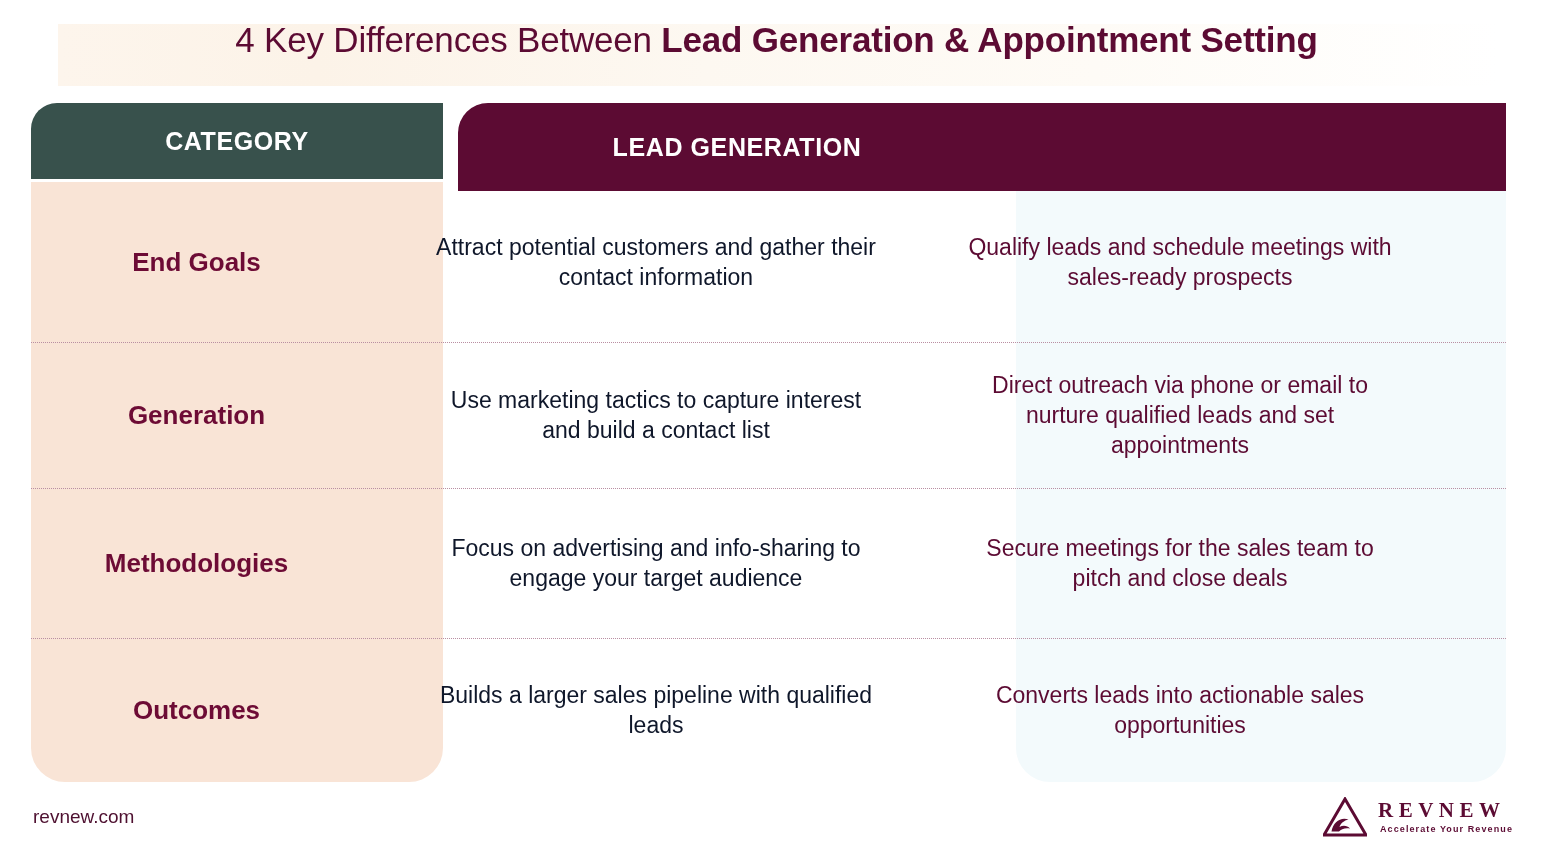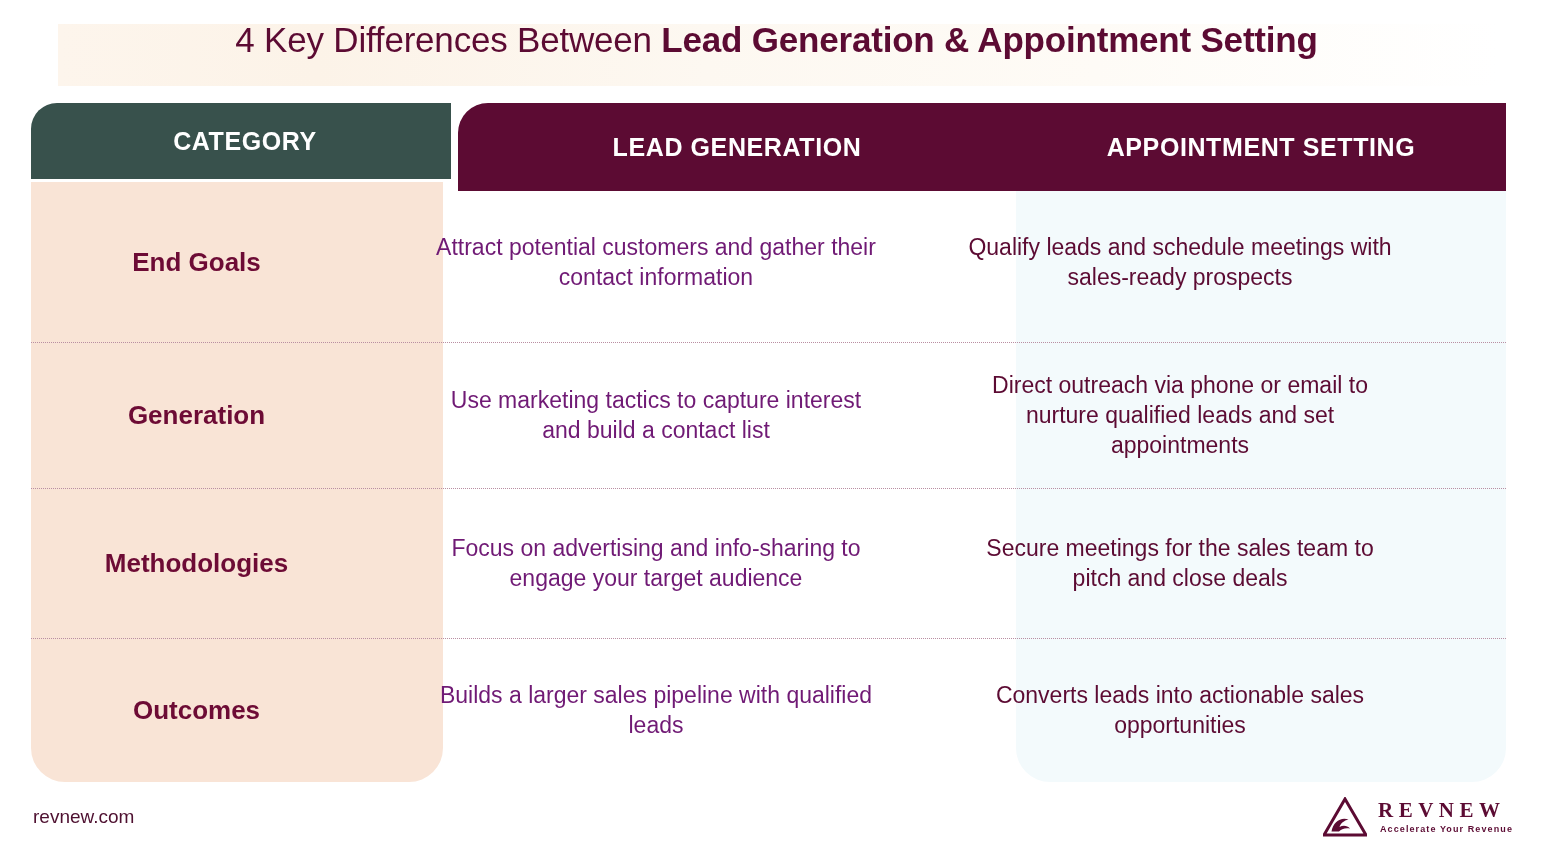--- a/index.html
+++ b/index.html
@@ -58,21 +58,20 @@
     position: absolute;
     left: 31px;
     top: 0;
     width: 412px;
     height: 76px;
     background: #38514c;
     border-radius: 26px 0 0 0;
     display: flex;
     align-items: center;
     justify-content: center;
-    padding-left: 8px;
   }
   .hdr-category .hdr-text {
     color: #ffffff;
     font-size: 25px;
     font-weight: 700;
     letter-spacing: 0.6px;
   }
   .hdr-right {
     position: absolute;
     left: 458px;
@@ -151,21 +150,21 @@
   .cell-category {
     margin-left: 31px;
     width: 331px;
     color: #6d0b35;
     font-size: 26px;
     font-weight: 700;
   }
   .cell-lead {
     margin-left: 15px;
     width: 558px;
-    color: #701a75;
+    color: #0f172a;
     font-size: 23px;
     line-height: 30px;
     padding: 0 58px;
   }
   .cell-appt {
     width: 490px;
     color: #5c0b33;
     font-size: 23px;
     line-height: 30px;
     padding: 0 28px;
@@ -217,21 +216,20 @@
 
   <div class="col-cat-bg"></div>
   <div class="col-appt-bg"></div>
 
   <div class="hdr-category">
     <span class="hdr-text">CATEGORY</span>
   </div>
 
   <div class="hdr-right">
     <span class="hdr-cell lead">LEAD GENERATION</span>
-    <span class="hdr-cell appt">APPOINTMENT SETTING</span>
   </div>
 
   <div class="rows">
 
     <div class="row r1">
       <div class="cell cell-category">End Goals</div>
       <div class="cell cell-lead">Attract potential customers and gather their contact information</div>
       <div class="cell cell-appt">Qualify leads and schedule meetings with sales-ready prospects</div>
     </div>
 

